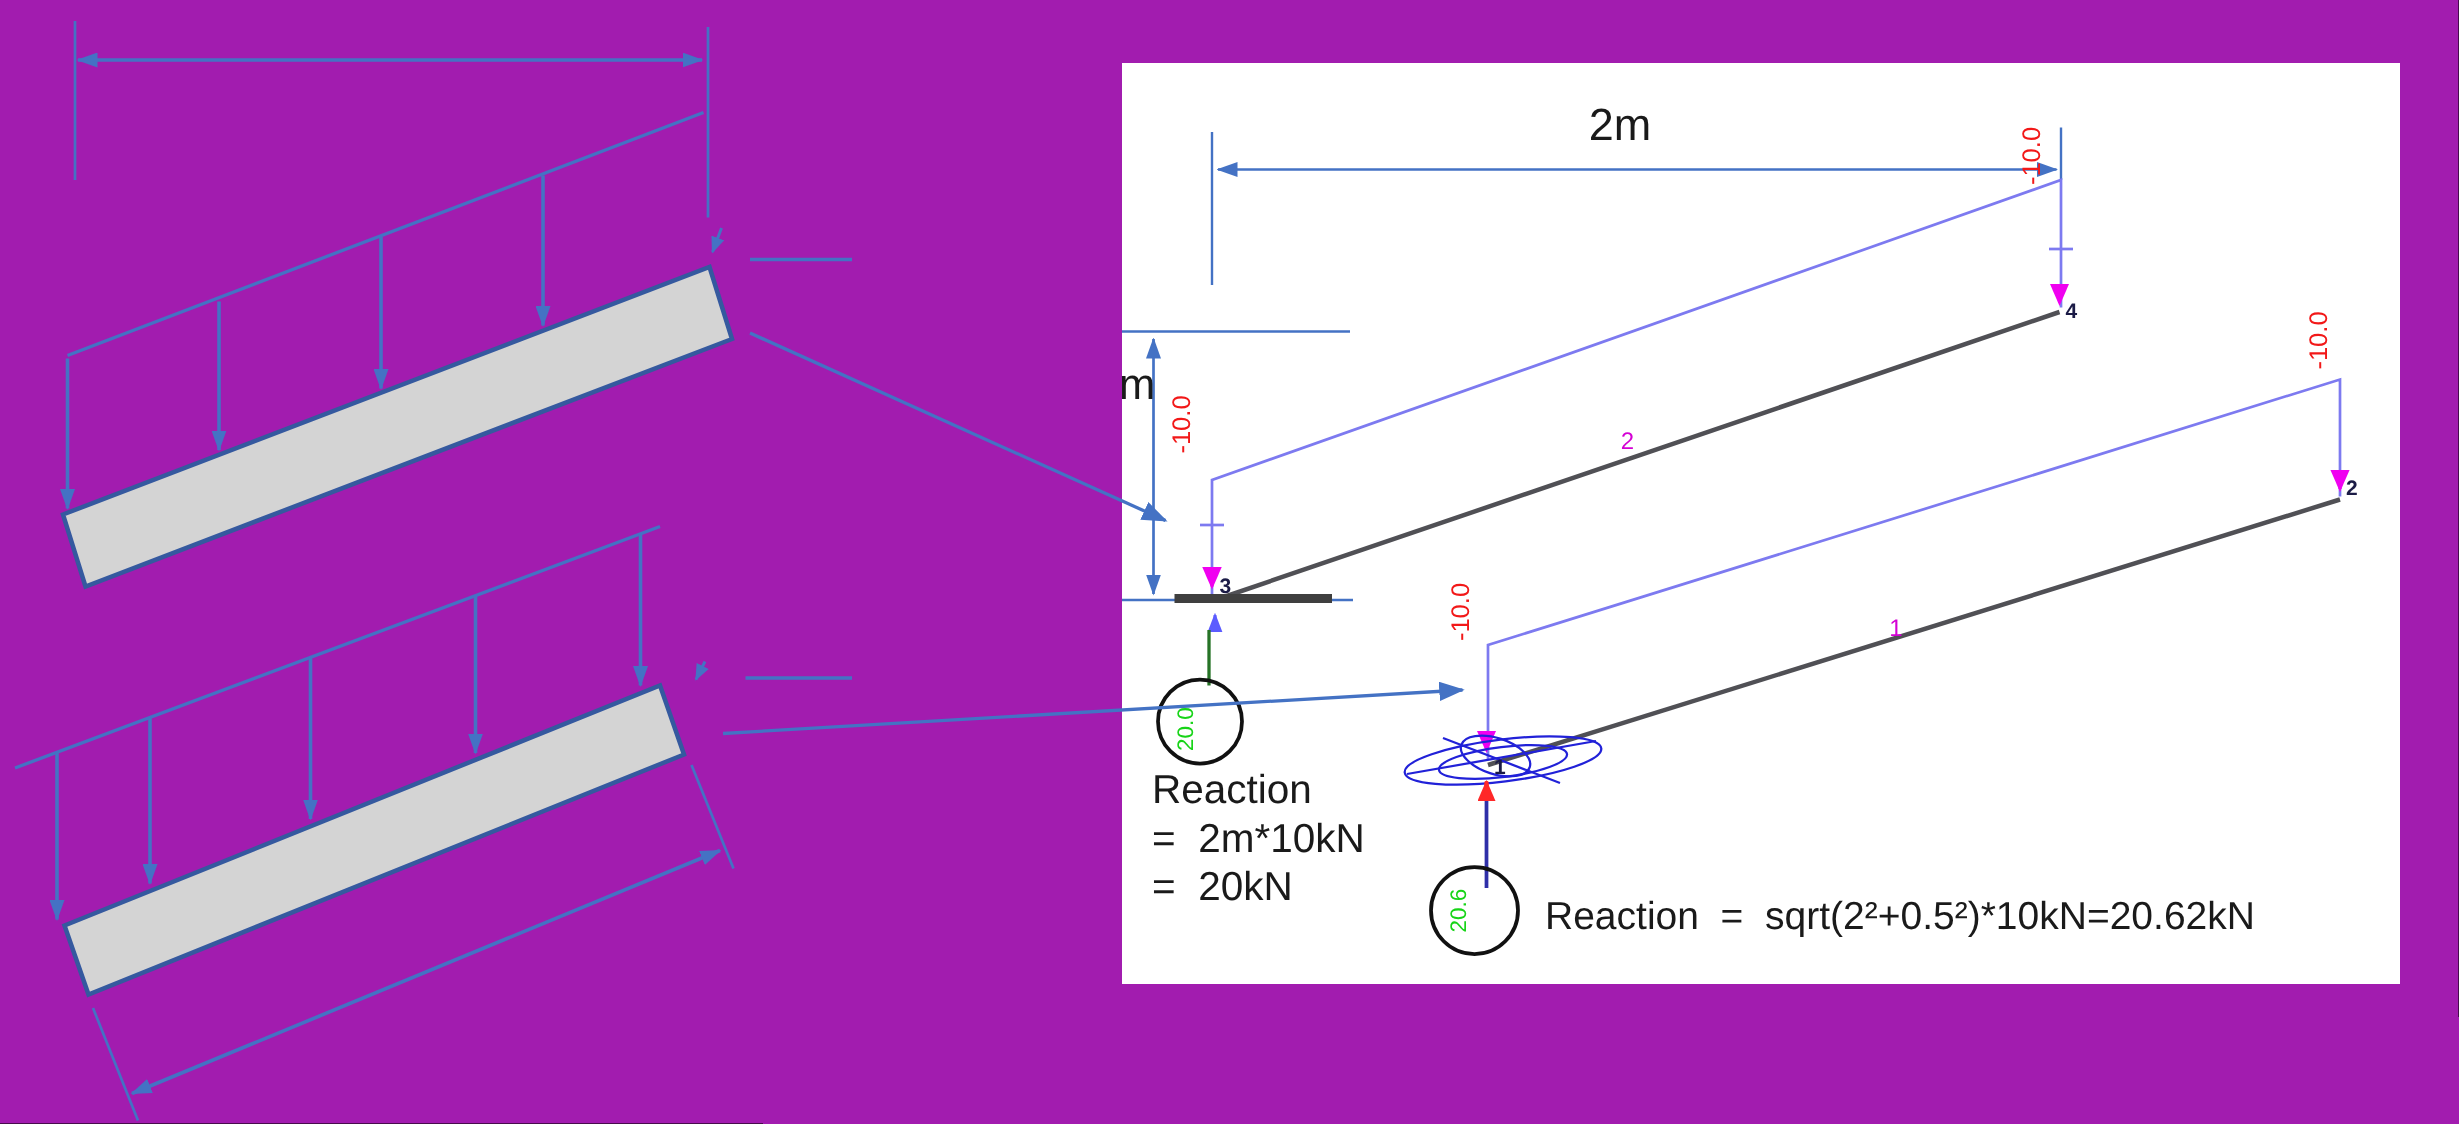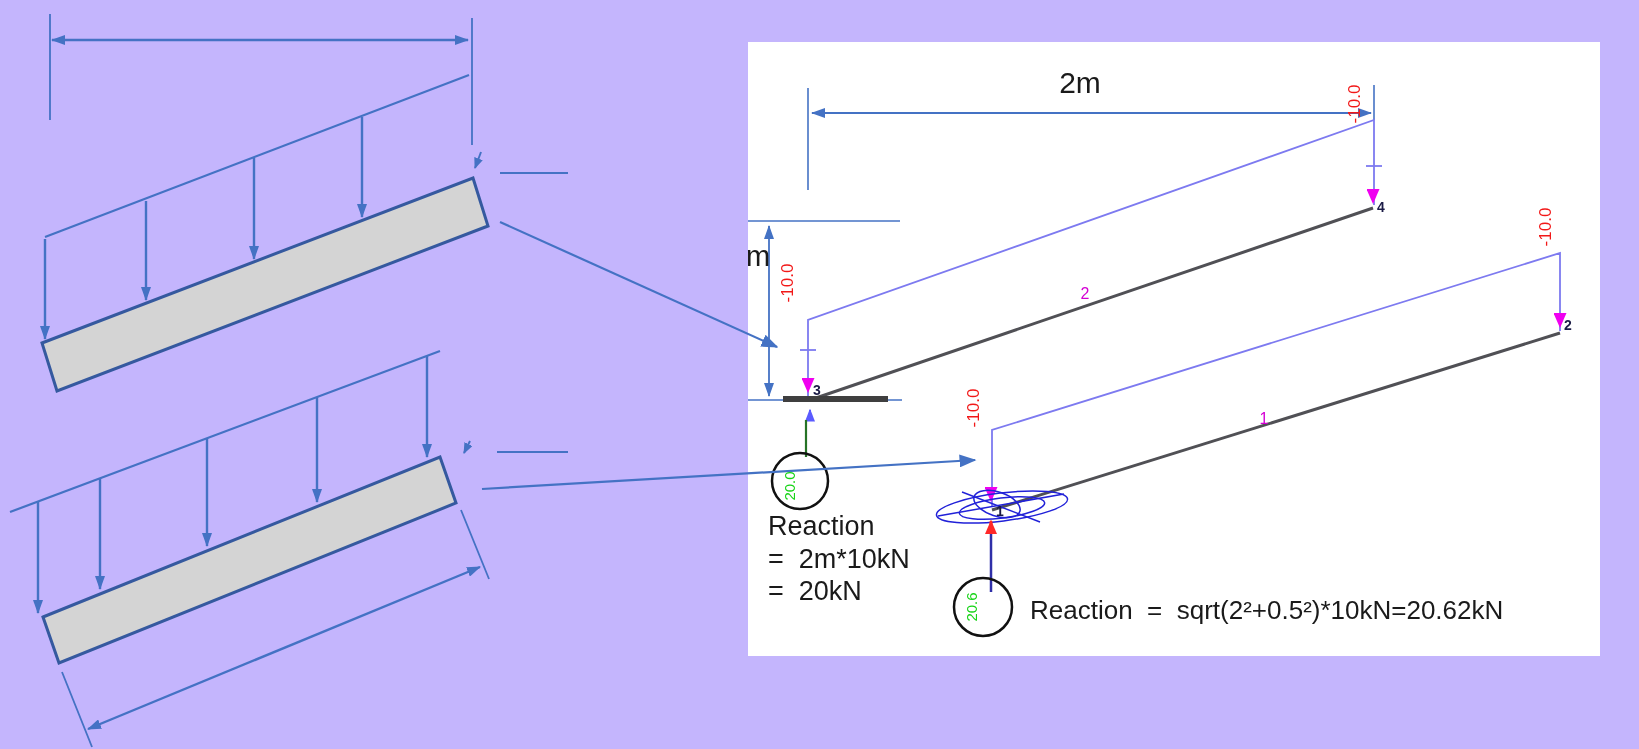--- a/index.html
+++ b/index.html
@@ -1,16 +1,16 @@
 <!DOCTYPE html>
 <html><head>
 <meta charset="utf-8">
 <style>
   html,body{margin:0;padding:0;background:#000;}
-  #canvas{position:relative;width:1639px;height:749px;background:#c4b5fd;overflow:hidden;}
+  #canvas{position:relative;width:1639px;height:749px;background:#a21caf;overflow:hidden;}
   #canvas svg{position:absolute;left:0;top:0;}
   svg text{font-family:"Liberation Sans","DejaVu Sans",sans-serif;white-space:pre;}
   .blk{fill:#1a1a1a;}
   .red{fill:#f21818;}
   .mag{fill:#d400d4;}
   .grn{fill:#17d417;}
   .nod{fill:#1b1b46;font-weight:bold;}
 </style>
 </head>
 <body>

